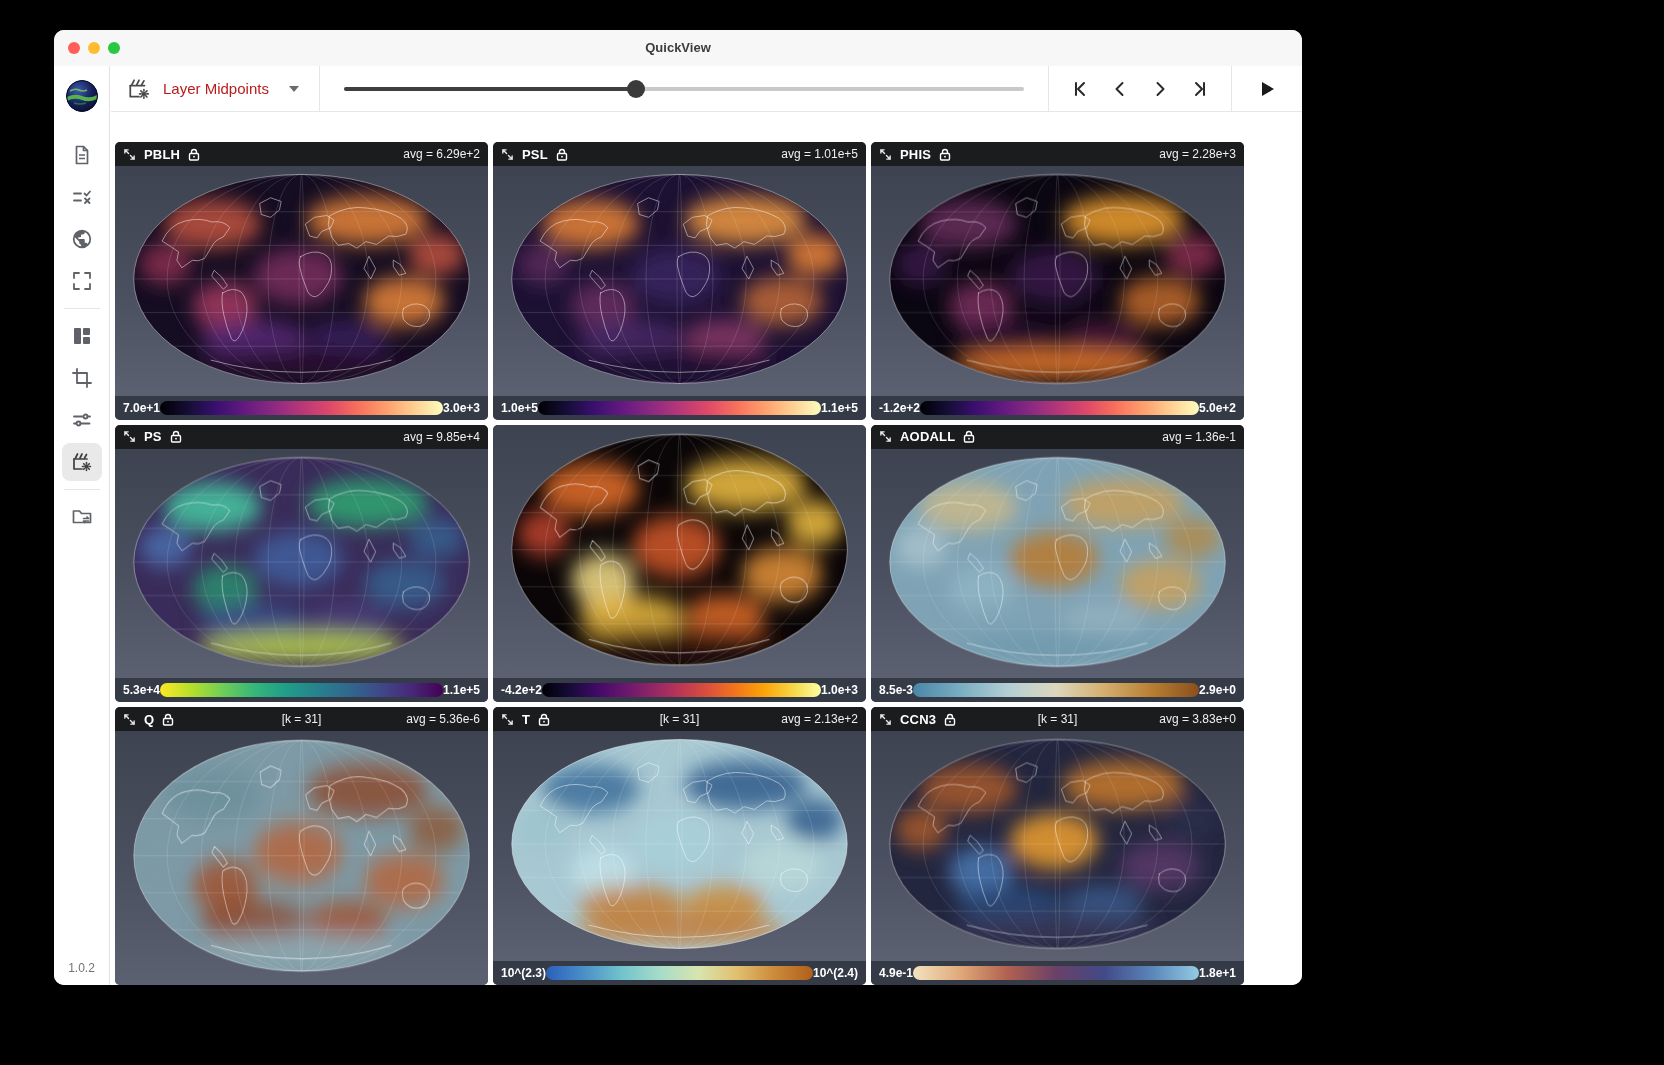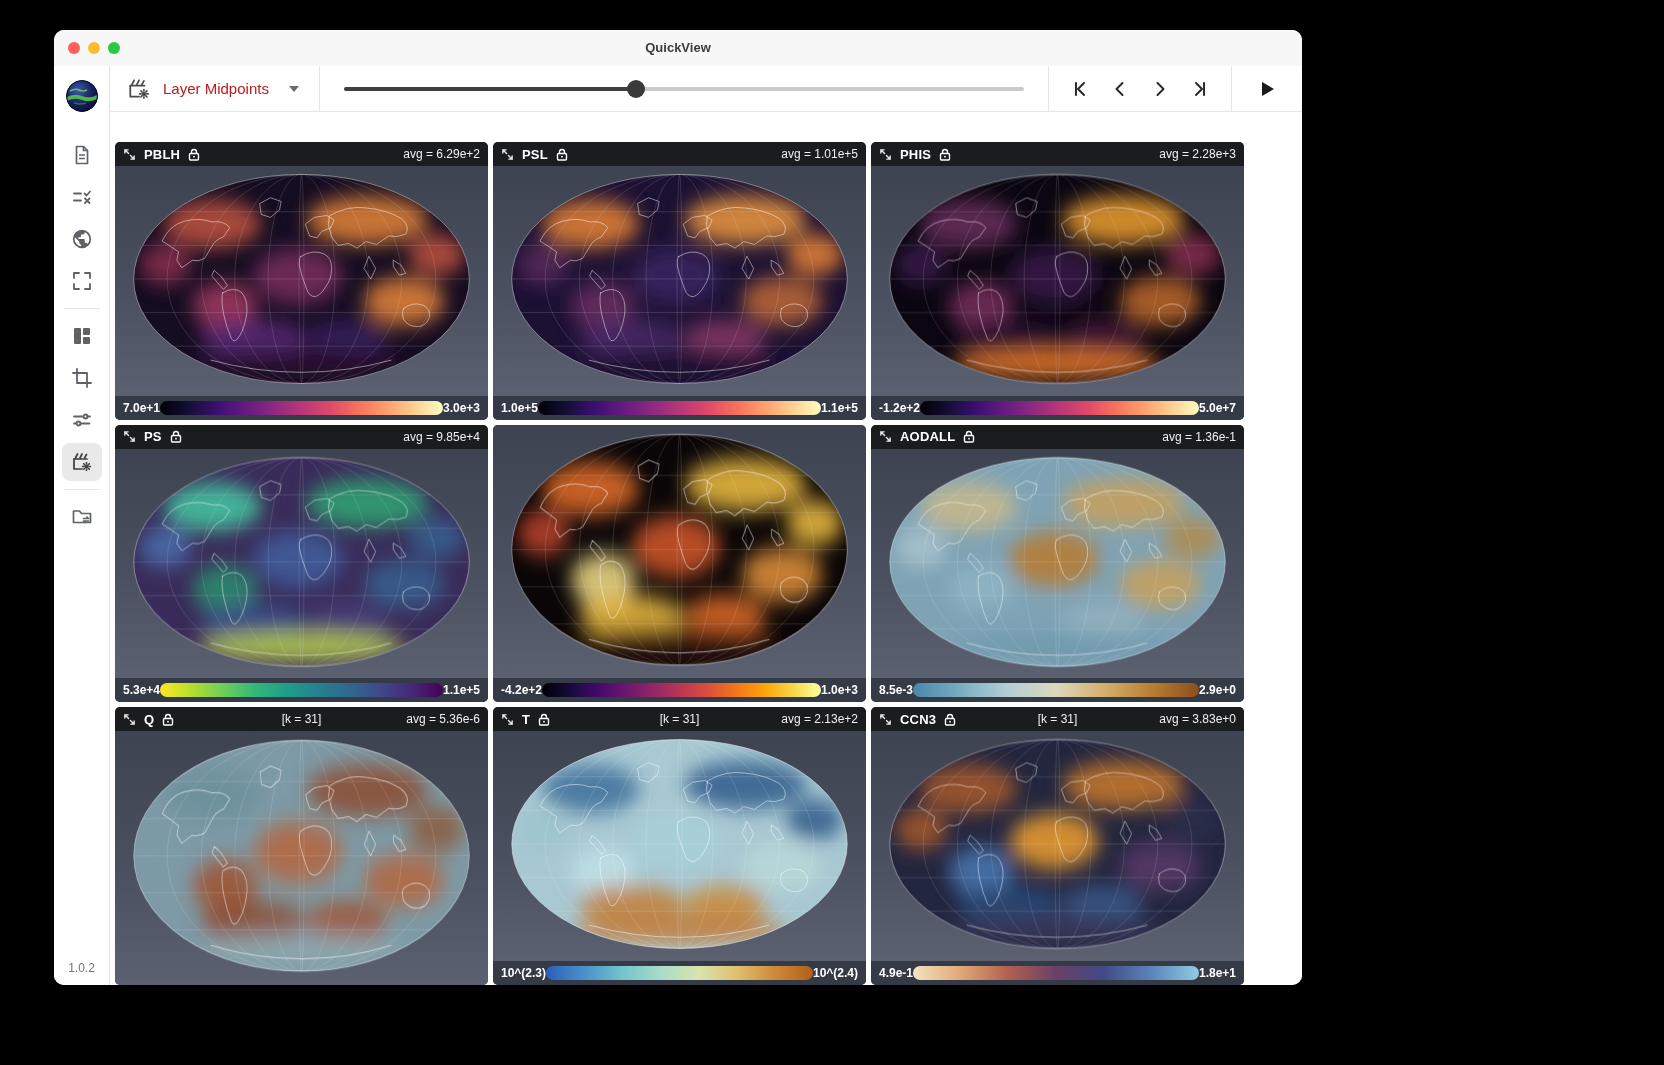--- a/index.html
+++ b/index.html
@@ -393,21 +393,21 @@
                   <ellipse cx="229" cy="121" rx="3" ry="112"></ellipse>
                 </g>
       <path d="M178,40 l13,-6 13,4 -2,9 -11,8 -11,-3 z M58,80 q9,-17 28,-21 q18,-4 33,1 q14,-2 22,6 l-8,10 q-10,3 -14,10 l-9,13 q-8,4 -15,2 l-13,8 -6,-8 2,-9 -10,-6 z M122,112 l9,7 7,9 -5,4 -7,-7 -7,-7 z M132,136 q13,-7 23,-1 q8,8 7,21 q-2,16 -9,26 q-6,9 -10,3 q-6,-12 -9,-24 q-4,-15 -2,-25 z M234,62 l11,-7 15,-2 9,5 -4,8 -11,4 -6,7 -9,-2 -3,-7 z M228,97 q15,-8 28,-3 q10,4 10,15 q0,12 -7,20 q-6,9 -13,11 q-8,0 -11,-9 q-6,-13 -8,-22 q-2,-8 1,-12 z M264,53 q22,-11 45,-8 q25,2 42,11 q12,8 6,17 q-10,4 -21,2 l-15,9 -13,-3 -11,7 -10,-5 -13,2 -8,-9 -4,-13 z M312,97 l8,13 -6,11 -8,-11 z M342,101 l9,5 6,9 -8,2 -7,-9 z M354,153 q11,-8 24,-4 q10,4 8,13 q-4,10 -15,10 q-11,0 -17,-8 q-2,-7 0,-11 z M118,208 q55,13 111,13 q56,0 110,-13" fill="none" stroke="rgba(255,255,255,0.55)" stroke-width="1" stroke-linejoin="round" stroke-linecap="round"></path>
     </g>
     <ellipse cx="229" cy="121" rx="206" ry="112" fill="none" stroke="rgba(255,255,255,0.45)" stroke-width="1"></ellipse>
   </svg>
           </div>
     <div class="panel-cbar">
       <span class="cbar-label">-1.2e+2</span>
       <div class="cbar-bar" style="background: linear-gradient(90deg, rgb(0, 0, 4), rgb(20, 14, 54), rgb(59, 15, 112), rgb(100, 26, 128), rgb(140, 41, 129), rgb(183, 55, 121), rgb(222, 73, 104), rgb(247, 112, 92), rgb(254, 159, 109), rgb(254, 207, 146), rgb(252, 253, 191));"></div>
-      <span class="cbar-label">5.0e+7</span>
+      <span class="cbar-label">5.0e+2</span>
     </div>
   </div>
         <div class="panel">
     <div class="panel-header">
       <svg class="icon" width="13" height="13" viewBox="0 0 14 14" fill="none" stroke="#e8e8e8" stroke-width="1.5" stroke-linecap="round" stroke-linejoin="round">
         <path d="M2,5.5 V2 h3.5 M2,2 l4,4 M12,8.5 V12 H8.5 M12,12 L8,8"></path>
       </svg>
       <span class="panel-title">PS</span>
       <svg class="icon" width="12" height="13" viewBox="0 0 12 13" fill="none" stroke="#ffffff" stroke-width="1.4" stroke-linejoin="round">
         <rect x="1.5" y="5.5" width="9" height="6.5" rx="1.2"></rect>

